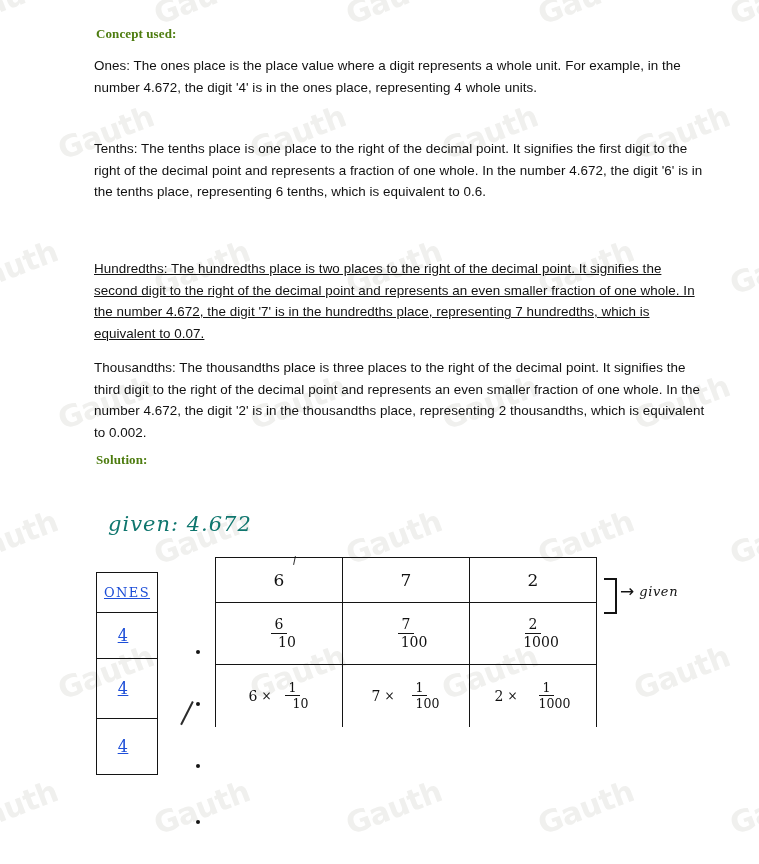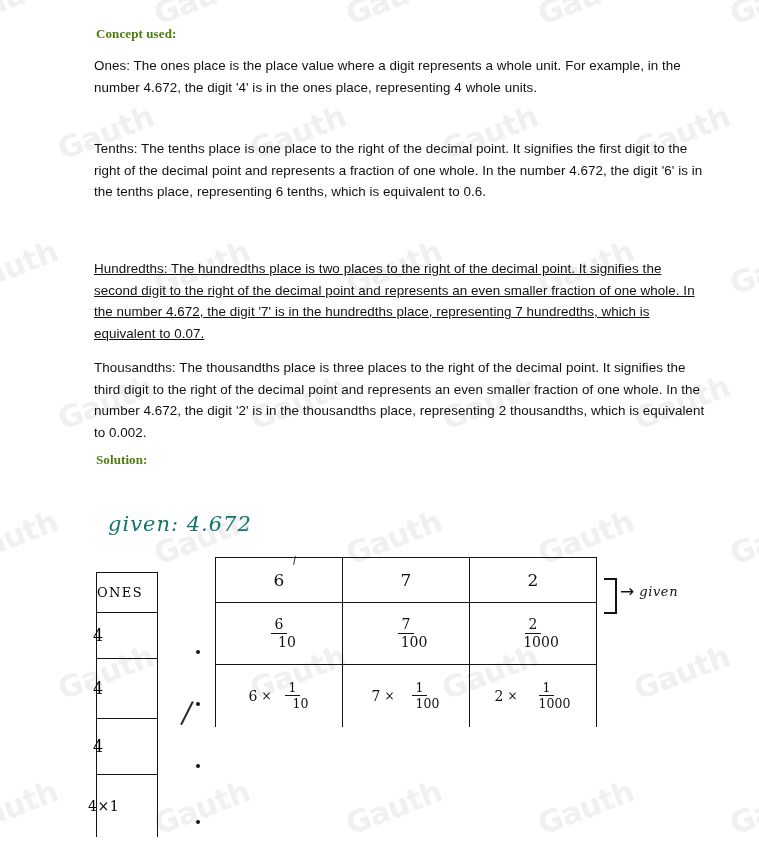--- a/index.html
+++ b/index.html
@@ -94,24 +94,26 @@
     width: 62px;
     border: 1.6px solid #141414;
     border-bottom: none;
     box-sizing: border-box;
   }
   #ones-column .ocell {
     border-bottom: 1.6px solid #141414;
     box-sizing: border-box;
     display: flex;
     align-items: center;
+    justify-content: center;
     font-family: "DejaVu Serif", serif;
     font-size: 16px;
-    color: #000000;
+    color: #1d4ed8;
     letter-spacing: 0.5px;
+    text-decoration: underline;
   }
   #ones-column .ocell.head { height: 40px; font-size: 13px; letter-spacing: 1.4px; }
   #ones-column .ocell.r1 { height: 46px; }
   #ones-column .ocell.r2 { height: 60px; }
   #ones-column .ocell.r3 { height: 56px; }
   #ones-column .ocell.r4 { height: 62px; border-bottom: none; }
   #ones-column .ocell.r1 span,
   #ones-column .ocell.r2 span,
   #ones-column .ocell.r3 span { transform: translateX(-4px); }
   #ones-column .ocell.r4 span { font-size: 14px; transform: translateX(-9px); }
@@ -306,23 +308,20 @@
     </div>
     <div class="ocell r1">
       <span>4</span>
     </div>
     <div class="ocell r2">
       <span>4</span>
     </div>
     <div class="ocell r3">
       <span>4</span>
     </div>
-    <div class="ocell r4">
-      <span>4×1</span>
-    </div>
   </div>
 
   <div class="dot" id="dot-1"></div>
   <div class="dot" id="dot-2"></div>
   <div class="dot" id="dot-3"></div>
   <div class="dot" id="dot-4"></div>
 
   <div class="stray" id="stray-slash"></div>
   <div class="stray" id="stray-tick"></div>
 

